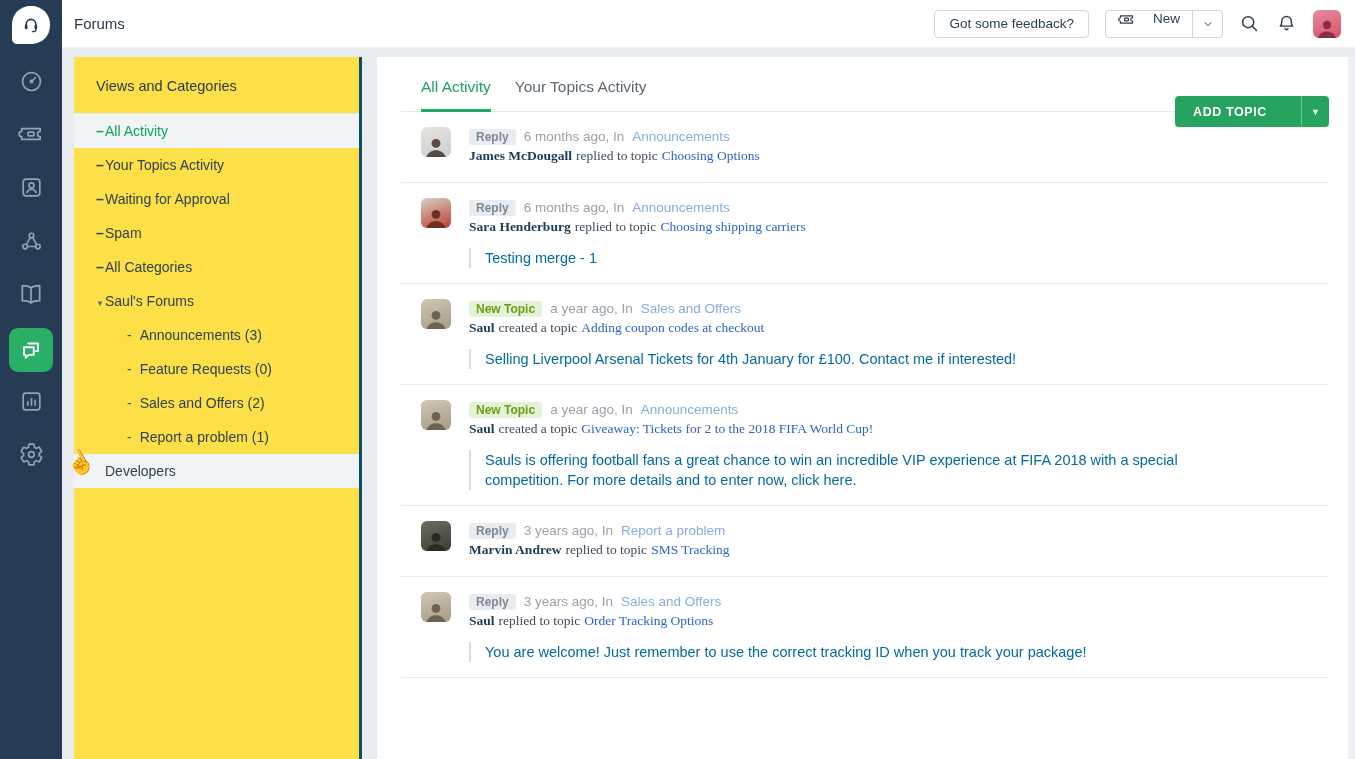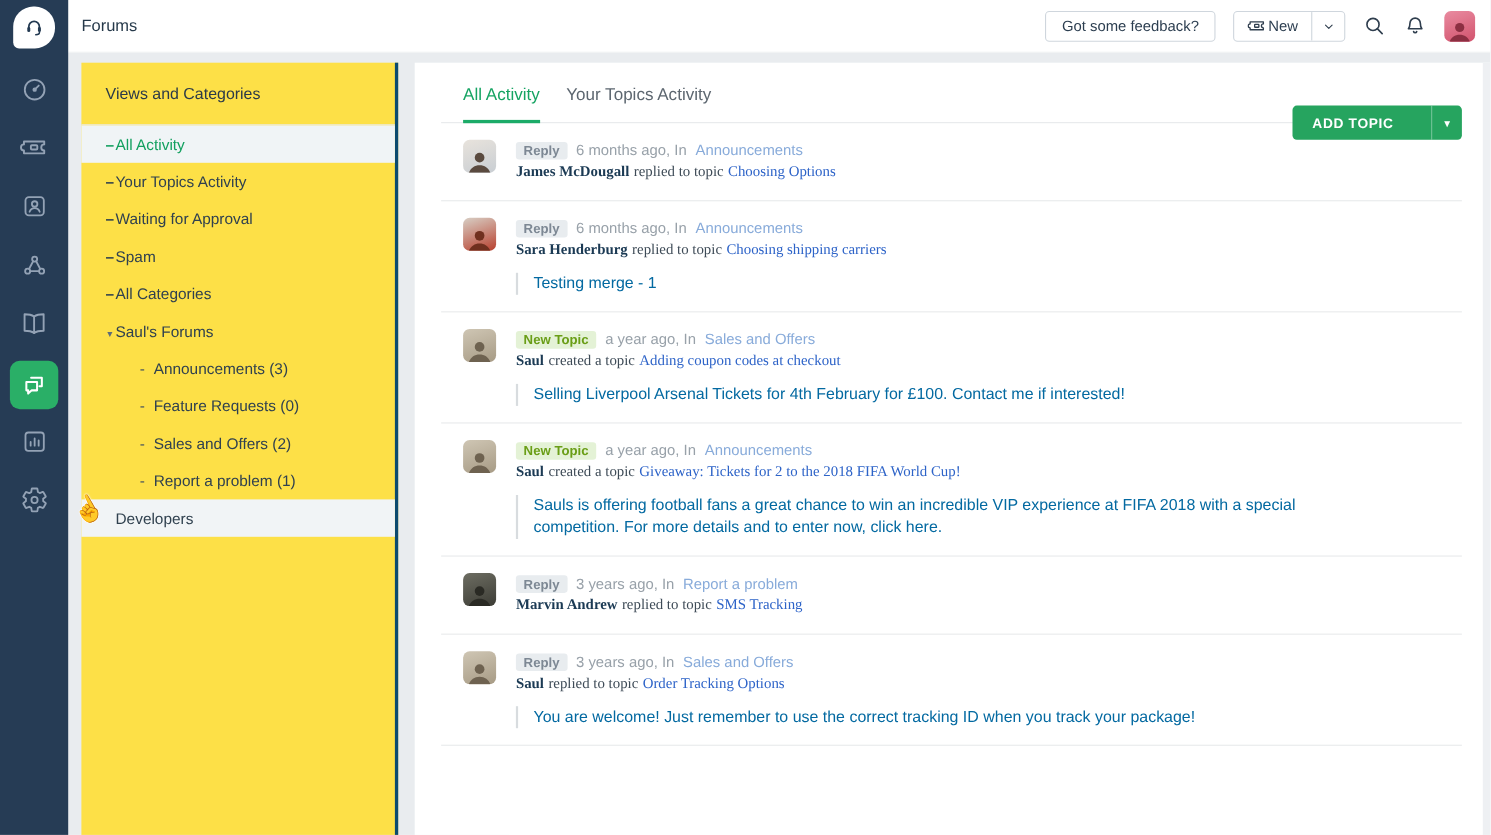--- a/index.html
+++ b/index.html
@@ -17,21 +17,21 @@
   .rail-tile svg { stroke:#fff; fill:none; stroke-width:1.7; stroke-linecap:round; stroke-linejoin:round; }
 
   
   #topbar { position:absolute; left:62px; top:0; width:1293px; height:48px; background:#fff;
             display:flex; align-items:center; justify-content:space-between; padding:0 14px 0 12px; border-bottom:1px solid #eef0f2; z-index:4; }
   .tb-title { font-size:15px; font-weight:500; color:#26394a; }
   .tb-right { display:flex; align-items:center; gap:16px; }
   .btn-outline { height:28px; border:1px solid #cfd6dd; border-radius:4px; background:#fff; display:flex; align-items:center;
                  padding:0 14px; font-size:13.5px; color:#2c3e50; cursor:pointer; }
   .btn-split { display:flex; height:28px; border:1px solid #cfd6dd; border-radius:4px; background:#fff; overflow:hidden; }
-  .btn-split .seg-main { display:flex; align-items:center; gap:2px; padding:0 12px; font-size:13.5px; color:#2c3e50; cursor:pointer; }
+  .btn-split .seg-main { display:flex; gap:18px; padding:0 12px; font-size:13.5px; color:#2c3e50; cursor:pointer; }
   .btn-split .seg-caret { display:flex; align-items:center; justify-content:center; width:30px; border-left:1px solid #cfd6dd; cursor:pointer; }
   .tb-icon { cursor:pointer; display:flex; align-items:center; }
   .tb-icon svg { stroke:#2f3e4e; fill:none; stroke-width:1.7; stroke-linecap:round; stroke-linejoin:round; }
   .tb-avatar { width:28px; height:28px; border-radius:6px; overflow:hidden; cursor:pointer; display:flex; align-items:flex-end; justify-content:center; }
 
   
   #panel { position:absolute; left:74px; top:57px; width:288px; height:702px; background:#fde047; border-right:3px solid #0c4a6e; z-index:3; }
   .panel-head { padding:21px 22px 19px 22px; font-size:14.5px; color:#2b3a48; border-bottom:1px solid #e8ebee; }
   .prow { height:34px; display:flex; align-items:center; font-size:14px; color:#30414f; cursor:pointer; }
   .prow .marker { width:31px; padding-left:22px; font-weight:700; color:#2e3f4d; flex:none; }
@@ -298,21 +298,21 @@
       <div class="e-line1">
         <span class="badge newtopic">New Topic</span>
         <span class="meta">a year ago, In</span>
         <span class="cat-link">Sales and Offers</span>
       </div>
       <div class="e-line2">
         <span class="e-actor">Saul</span>
         <span>created a topic</span>
         <span class="topic-link">Adding coupon codes at checkout</span>
       </div>
-      <div class="quote">Selling Liverpool Arsenal Tickets for 4th February for £100. Contact me if interested!</div>
+      <div class="quote">Selling Liverpool Arsenal Tickets for 4th January for £100. Contact me if interested!</div>
     </div>
   </div>
 
   <div class="entry">
     <div class="avatar" style="background: linear-gradient(160deg, rgb(207, 198, 180), rgb(167, 155, 133));">
       <svg width="26" height="21" viewBox="0 0 24 20">
           <circle class="sil" cx="12" cy="7" r="4.2" fill="#6e6250"></circle>
           <path class="sil" d="M2 22c1.6-5.6 5.2-8.4 10-8.4s8.4 2.8 10 8.4z" fill="#6e6250"></path>
         </svg>
     </div>

